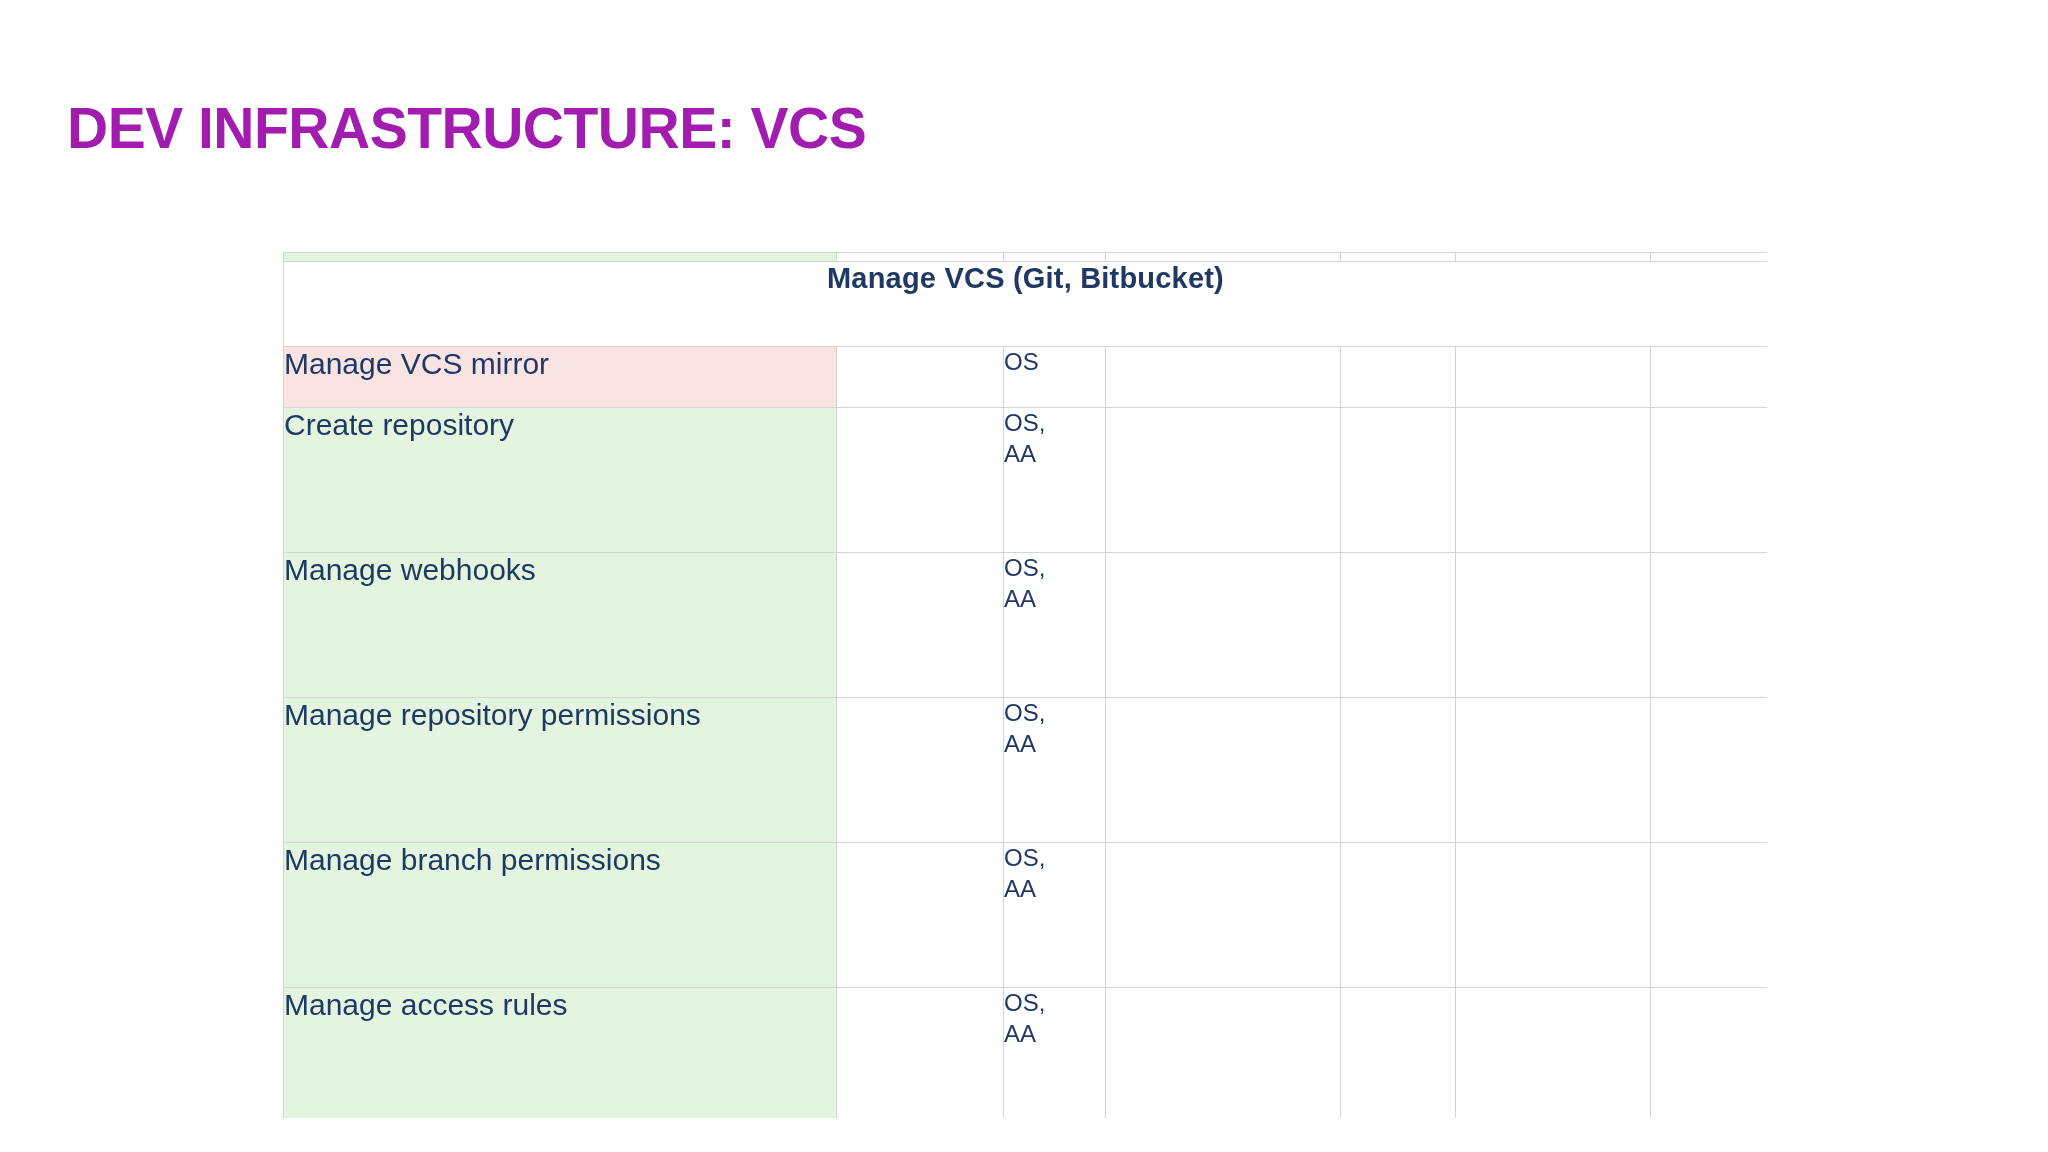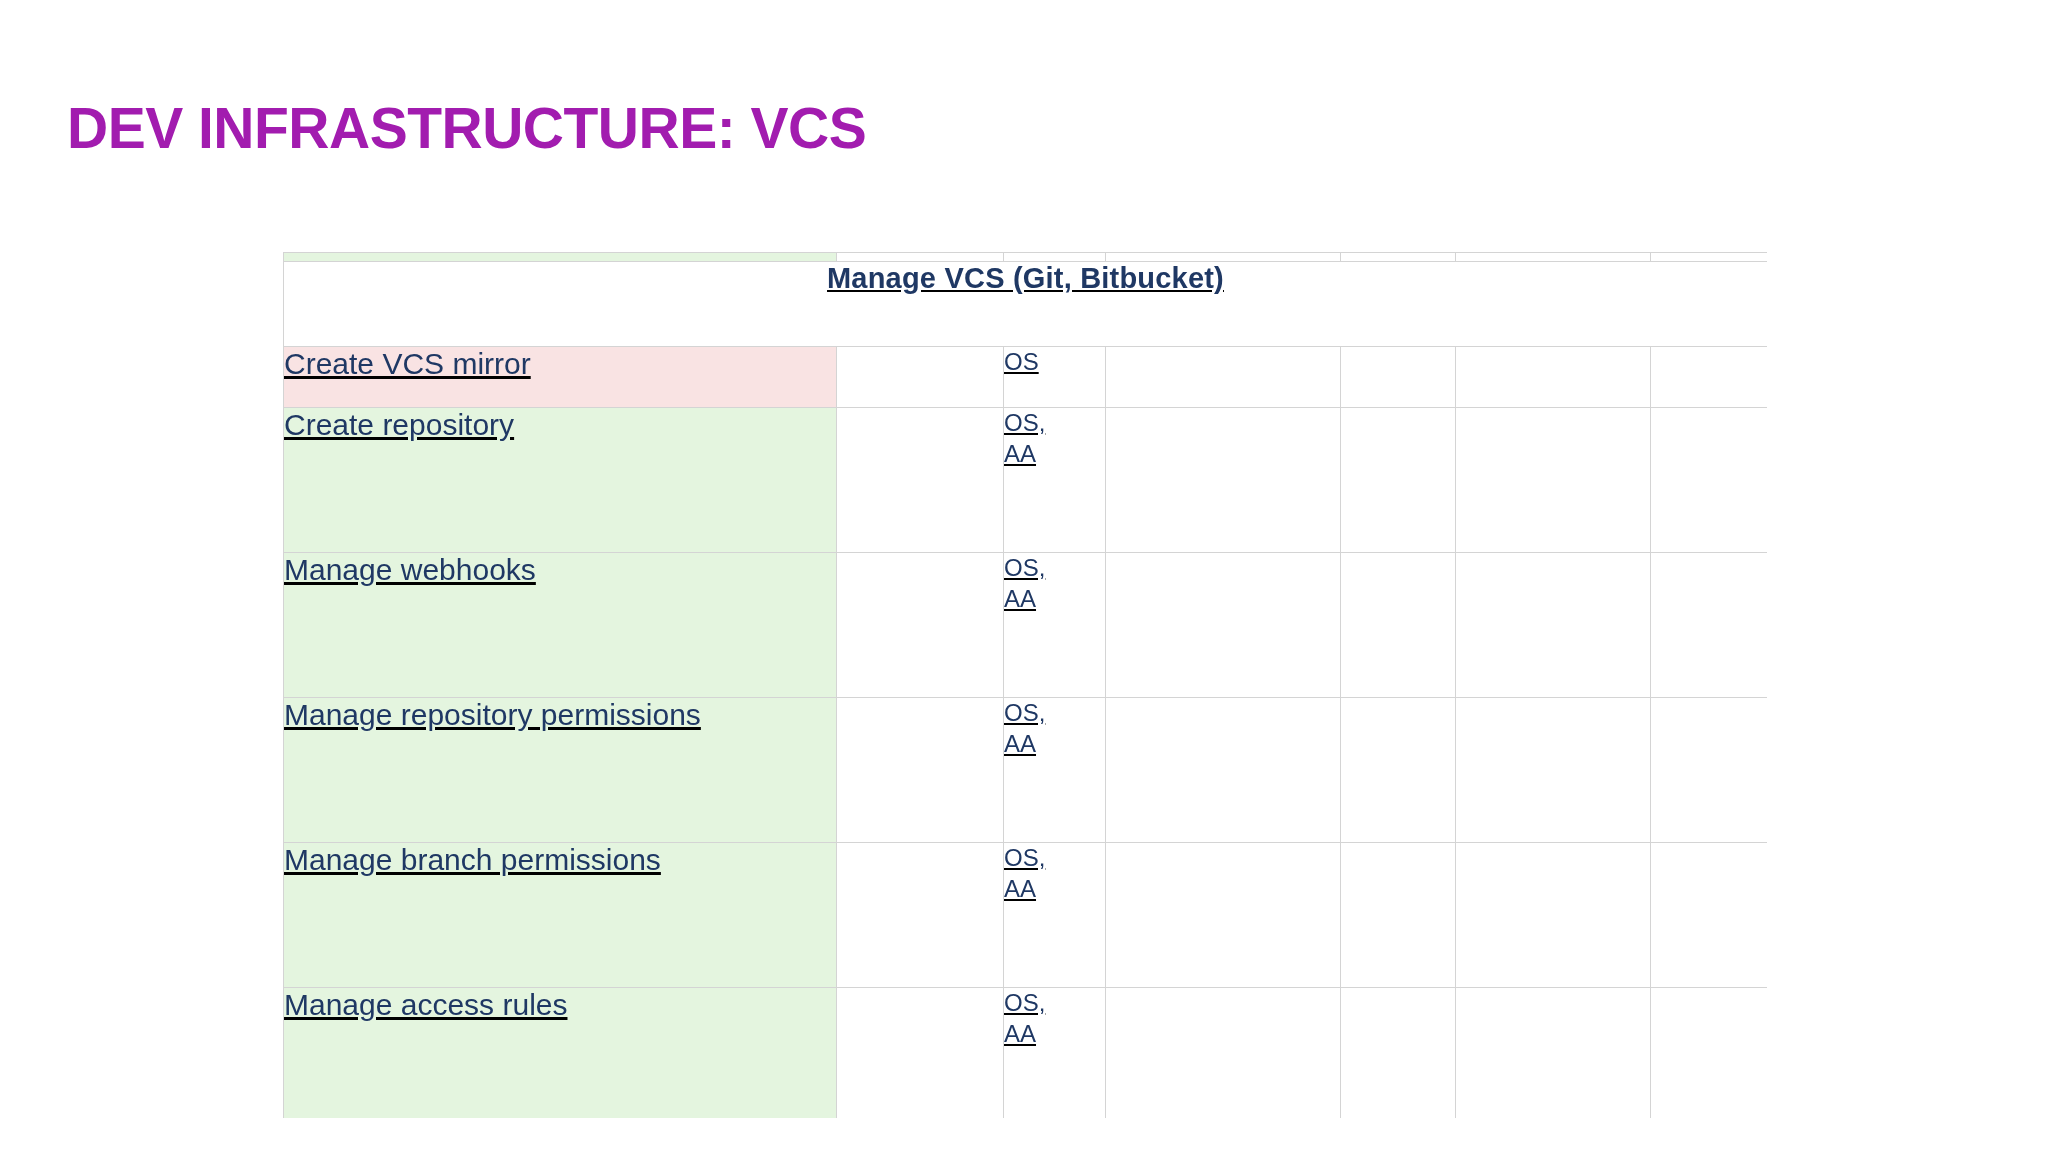--- a/index.html
+++ b/index.html
@@ -44,21 +44,20 @@
     width: 1484px;
     height: 866px;
     overflow: hidden;
   }
 
   table.matrix {
     border-collapse: collapse;
     table-layout: fixed;
     width: 1484px;
     background: #ef4444;
-    text-decoration: underline;
   }
 
   table.matrix td,
   table.matrix th {
     border: 1px solid #d4d4d4;
     padding: 0;
     vertical-align: top;
     background: #ffffff;
   }
 
@@ -137,21 +136,21 @@
             <td class="clip-white"></td>
             <td class="clip-white"></td>
             <td class="clip-white"></td>
             <td class="clip-white"></td>
             <td class="clip-white"></td>
           </tr>
           <tr>
             <th class="band-head" colspan="7">Manage VCS (Git, Bitbucket)</th>
           </tr>
           <tr class="r-short">
-            <td class="task bg-pink">Create VCS mirror</td>
+            <td class="task bg-pink">Manage VCS mirror</td>
             <td class="blank"></td>
             <td class="role">
               <span>OS</span>
             </td>
             <td class="blank"></td>
             <td class="blank"></td>
             <td class="blank"></td>
             <td class="blank"></td>
           </tr>
           <tr class="r-tall">

